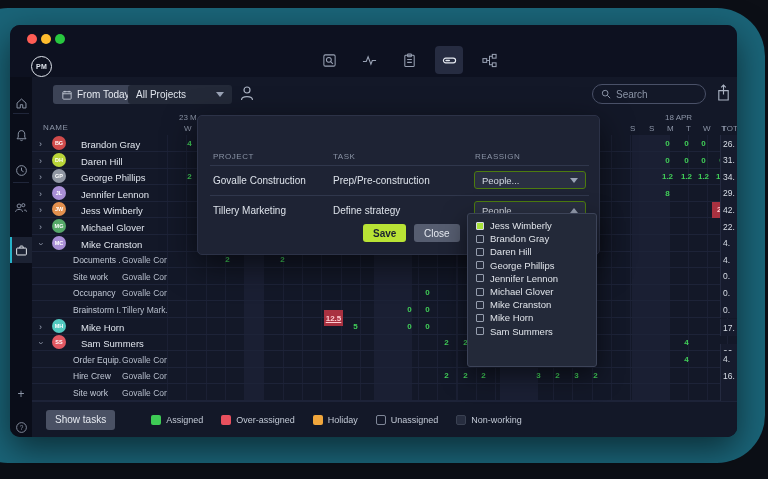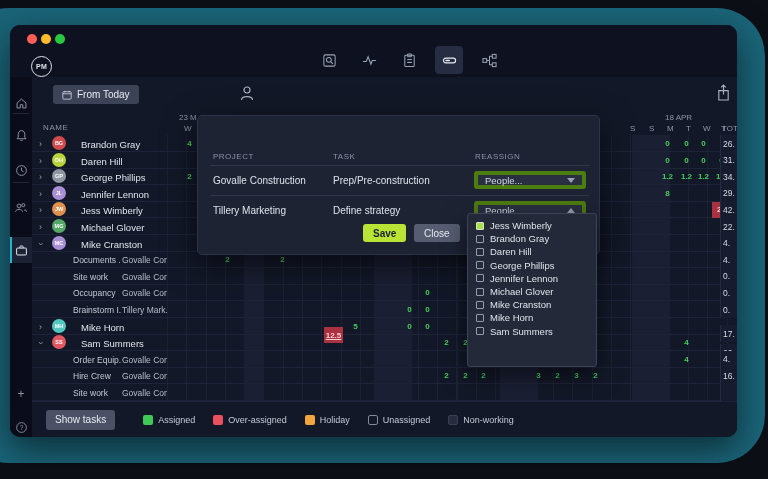--- a/index.html
+++ b/index.html
@@ -44,31 +44,31 @@
   .chev { position: absolute; left: 7px; top: 4px; color: #9aa3b5; font-size: 9px; }
   .avatar { position: absolute; left: 20px; top: 1px; width: 14px; height: 14px; border-radius: 50%; font-size: 5.5px; font-weight: bold; color: #fff; display: flex; align-items: center; justify-content: center; }
   .tname { color: #c2c9d6; font-size: 8.5px; position: absolute; left: 41px; top: 4px; width: 48px; white-space: nowrap; overflow: hidden; }
   .tproj { color: #b6bdcb; font-size: 8.5px; position: absolute; left: 90px; top: 4px; width: 45px; white-space: nowrap; overflow: hidden; }
   .cell { position: absolute; width: 19px; height: 16px; display: flex; align-items: center; justify-content: center; font-size: 8px; font-weight: bold; }
   .cell.assigned { color: #41cf58; }
   .cell.over { background: #a93140; color: #ffccd1; }
   .totcol { position: absolute; left: 688px; width: 17px; height: 17px; color: #d8dde6; font-size: 8.5px; display: flex; align-items: center; border-left: 1px solid #242a40; padding-left: 2px; background: #161b2d; white-space: nowrap; overflow: hidden; }
 
   .footer { position: absolute; left: 0; top: 324px; width: 705px; height: 36px; background: #131828; border-top: 1px solid #1d2338; display: flex; align-items: center; }
-  .legend { display: flex; align-items: center; gap: 18px; margin-left: 28px; }
+  .legend { display: flex; align-items: center; gap: 18px; margin-left: 36px; }
   .lg { display: flex; align-items: center; gap: 5px; color: #c3cad6; font-size: 9px; }
   .sw { width: 10px; height: 10px; border-radius: 2px; }
 
   
   .modal { position: absolute; left: 187px; top: 90px; width: 403px; height: 140px; background: #1e2334; border: 1px solid #2c3247; border-radius: 5px; box-shadow: 0 10px 32px rgba(0,0,0,.6); z-index: 10; }
   .m-title { position: absolute; left: 15px; top: 12px; color: #e8ecf2; font-size: 13.5px; font-weight: bold; letter-spacing: .2px; }
   .m-h { position: absolute; top: 36px; color: #8a93a5; font-size: 8px; letter-spacing: .5px; }
   .m-div { position: absolute; left: 12px; width: 379px; height: 1px; background: #30374c; }
   .m-cell { position: absolute; color: #dde2ea; font-size: 10px; white-space: nowrap; }
-  .m-select { position: absolute; left: 276px; width: 112px; height: 18px; background: #2a3042; border: 4px solid #4d7c0f; border-radius: 3px; display: flex; align-items: center; justify-content: space-between; padding: 0 7px; color: #d5dae3; font-size: 9.5px; }
+  .m-select { position: absolute; left: 276px; width: 112px; height: 18px; background: #2a3042; border: 1px solid #4d7c0f; border-radius: 3px; display: flex; align-items: center; justify-content: space-between; padding: 0 7px; color: #d5dae3; font-size: 9.5px; }
   .m-btn { position: absolute; top: 108px; height: 18px; border: none; border-radius: 3px; font-size: 10px; font-family: inherit; padding: 0 10px; }
   .m-save { left: 165px; background: #b9e335; color: #1a2030; font-weight: bold; }
   .m-close { left: 216px; background: #565d70; color: #e6eaf1; }
 
   .dropdown { position: absolute; left: 457px; top: 188px; width: 130px; height: 154px; background: #232939; border: 1px solid #3c4358; border-radius: 3px; box-shadow: 0 8px 24px rgba(0,0,0,.55); z-index: 11; padding: 5px 0 0 8px; }
   .dd-item { display: flex; align-items: center; gap: 6px; height: 13.2px; color: #e0e4ea; font-size: 9.5px; white-space: nowrap; }
   .cb { width: 8px; height: 8px; border: 1px solid #969eae; border-radius: 1px; flex: 0 0 auto; }
   .cb.on { background: #a8e23c; border-color: #d7dce4; }
 
   svg { display: block; }
@@ -173,26 +173,39 @@
         <span>
           <svg width="10" height="10" viewBox="0 0 12 12">
               <rect x="1" y="2" width="10" height="9" rx="1" fill="none" stroke="#cdd3de" stroke-width="1"></rect>
               <line x1="1" y1="4.5" x2="11" y2="4.5" stroke="#cdd3de" stroke-width="1"></line>
               <line x1="3.5" y1="1" x2="3.5" y2="3" stroke="#cdd3de" stroke-width="1"></line>
               <line x1="8.5" y1="1" x2="8.5" y2="3" stroke="#cdd3de" stroke-width="1"></line>
             </svg>
         </span>
         <span>From Today</span>
       </button>
+      <div class="select" style="position:absolute;left:96px;top:8px;width:104px">
+        <span>All Projects</span>
+        <span class="car-down"></span>
+      </div>
       <span style="position:absolute;left:207px;top:7px;color:#aab2c2">
         <svg width="16" height="18" viewBox="0 0 16 18">
             <circle cx="8" cy="6" r="3" fill="none" stroke="#aab2c2" stroke-width="1.2"></circle>
             <path d="M2.5 16 C2.5 11.5 13.5 11.5 13.5 16" fill="none" stroke="#aab2c2" stroke-width="1.2"></path>
           </svg>
       </span>
+      <div class="search">
+        <span>
+          <svg width="10" height="10" viewBox="0 0 12 12">
+              <circle cx="5" cy="5" r="3.4" fill="none" stroke="#8b94a6" stroke-width="1.2"></circle>
+              <line x1="7.6" y1="7.6" x2="11" y2="11" stroke="#8b94a6" stroke-width="1.2"></line>
+            </svg>
+        </span>
+        <input type="text" placeholder="Search" style="">
+      </div>
       <span style="position:absolute;left:684px;top:6px">
         <svg width="15" height="19" viewBox="0 0 16 20">
             <path d="M3 8 H13 V18 H3 Z" fill="none" stroke="#aab2c2" stroke-width="1.2"></path>
             <line x1="8" y1="2" x2="8" y2="12" stroke="#aab2c2" stroke-width="1.2"></line>
             <path d="M5.5 4.5 L8 2 L10.5 4.5" fill="none" stroke="#aab2c2" stroke-width="1.2"></path>
           </svg>
       </span>
 
       <div class="grid-head">
         <span style="position:absolute;left:11px;top:11px;letter-spacing:.6px">NAME</span>
@@ -299,21 +312,21 @@
             <div class="cell assigned" style="left: 645px; top: 33.7px;">1.2</div>
             <div class="cell assigned" style="left: 662px; top: 33.7px;">1.2</div>
             <div class="cell assigned" style="left: 680px; top: 33.7px;">1.2</div>
             <div class="cell assigned" style="left: 626px; top: 50.3px;">8</div>
             <div class="cell over" style="left: 680px; top: 66.9px;">20</div>
             <div class="cell assigned" style="left: 186px; top: 116.7px;">2</div>
             <div class="cell assigned" style="left: 241px; top: 116.7px;">2</div>
             <div class="cell assigned" style="left: 386px; top: 149.9px;">0</div>
             <div class="cell assigned" style="left: 368px; top: 166.5px;">0</div>
             <div class="cell assigned" style="left: 386px; top: 166.5px;">0</div>
-            <div class="cell over" style="left: 292px; top: 192px; text-decoration: underline;">12.5</div>
+            <div class="cell over" style="left: 292px; top: 175px; text-decoration: underline;">12.5</div>
             <div class="cell assigned" style="left: 314px; top: 183.1px;">5</div>
             <div class="cell assigned" style="left: 368px; top: 183.1px;">0</div>
             <div class="cell assigned" style="left: 386px; top: 183.1px;">0</div>
             <div class="cell assigned" style="left: 405px; top: 199.7px;">2</div>
             <div class="cell assigned" style="left: 424px; top: 199.7px;">2</div>
             <div class="cell assigned" style="left: 442px; top: 199.7px;">2</div>
             <div class="cell assigned" style="left: 645px; top: 199.7px;">4</div>
             <div class="cell assigned" style="left: 645px; top: 216.3px;">4</div>
             <div class="cell assigned" style="left: 405px; top: 232.9px;">2</div>
             <div class="cell assigned" style="left: 424px; top: 232.9px;">2</div>
@@ -328,21 +341,21 @@
             <div class="totcol" style="top: 16.6px;">31.</div>
             <div class="totcol" style="top: 33.2px;">34.</div>
             <div class="totcol" style="top: 49.8px;">29.</div>
             <div class="totcol" style="top: 66.4px;">42.</div>
             <div class="totcol" style="top: 83px;">22.</div>
             <div class="totcol" style="top: 99.6px;">4.</div>
             <div class="totcol" style="top: 116.2px;">4.</div>
             <div class="totcol" style="top: 132.8px;">0.</div>
             <div class="totcol" style="top: 149.4px;">0.</div>
             <div class="totcol" style="top: 166px;">0.</div>
-            <div class="totcol" style="top: 190px;">17.</div>
+            <div class="totcol" style="top: 184px;">17.</div>
             <div class="totcol" style="top: 209px;">20.</div>
             <div class="totcol" style="top: 215.8px;">4.</div>
             <div class="totcol" style="top: 232.4px;">16.</div>
             <div class="totcol" style="top: 249px;"></div>
           </div>
 
       </div>
 
       <div class="footer">
         <button class="btn-gray" style="margin-left:14px;height:20px;background:#4a5164">Show tasks</button>

